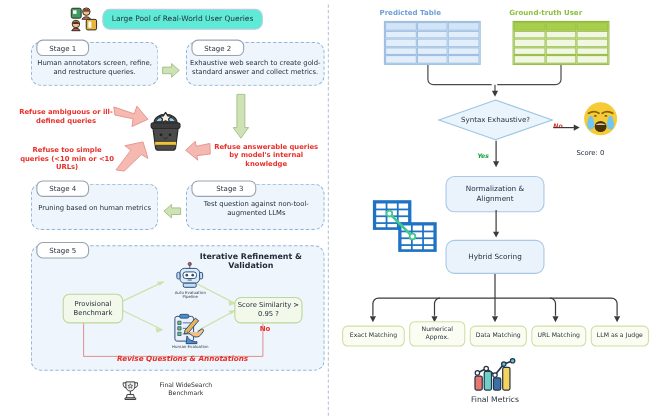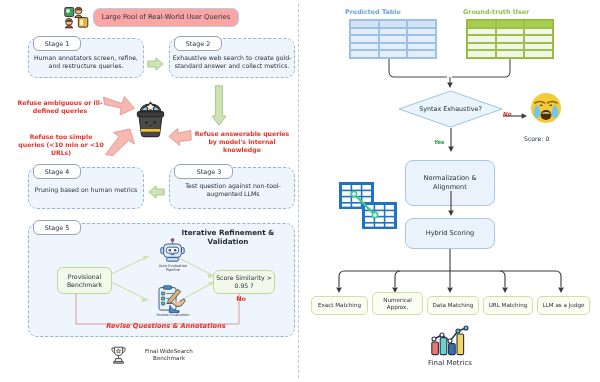--- a/index.html
+++ b/index.html
@@ -22,21 +22,21 @@
 
   
   .rbox{
     box-sizing:border-box;
     display:flex;align-items:center;justify-content:center;
     text-align:center;
     border-radius:7px;
     line-height:1.18;
   }
   .blue-fill{
-    background:#fca5a5;border:1px solid #b4cde8;color:#273447;
+    background:#5eead4;border:1px solid #b4cde8;color:#273447;
   }
   .stage-tab{
     background:#ffffff;border:1px solid #9aa4b0;color:#2b3440;
     border-radius:6px;
     font-size:6.4px;
     padding:1px 4px;
     display:flex;align-items:center;justify-content:center;
     z-index:4;
   }
   .stage-panel{
@@ -431,21 +431,21 @@
   <div class="abs" style="left:434px;top:129px;width:18px;">
     <span class="lbl-yes">Yes</span>
   </div>
   <div class="abs" style="left:446px;top:128px;">
     <svg width="10" height="25" viewBox="0 0 10 25">
       <path d="M5 0 V19" fill="none" stroke="#3a3a3a" stroke-width="1.1"></path>
       <path d="M5 24 l-2.8 -5.4 h5.6 z" fill="#3a3a3a"></path>
     </svg>
   </div>
 
-  <div class="abs proc-box" style="left:405px;top:160px;width:90px;height:46px;">
+  <div class="abs proc-box" style="left:405px;top:160px;width:90px;height:33px;">
     <span>Normalization &amp; Alignment</span>
   </div>
 
   <div class="abs" style="left:338px;top:180px;width:60px;height:52px;">
     <svg width="60" height="52" viewBox="0 0 60 52">
       <g>
         <rect x="1" y="2" width="35" height="27" fill="#1f73c4"></rect>
         <g fill="#ffffff">
           <rect x="4" y="5" width="8.6" height="4.6"></rect>
           <rect x="14.2" y="5" width="8.6" height="4.6"></rect>

